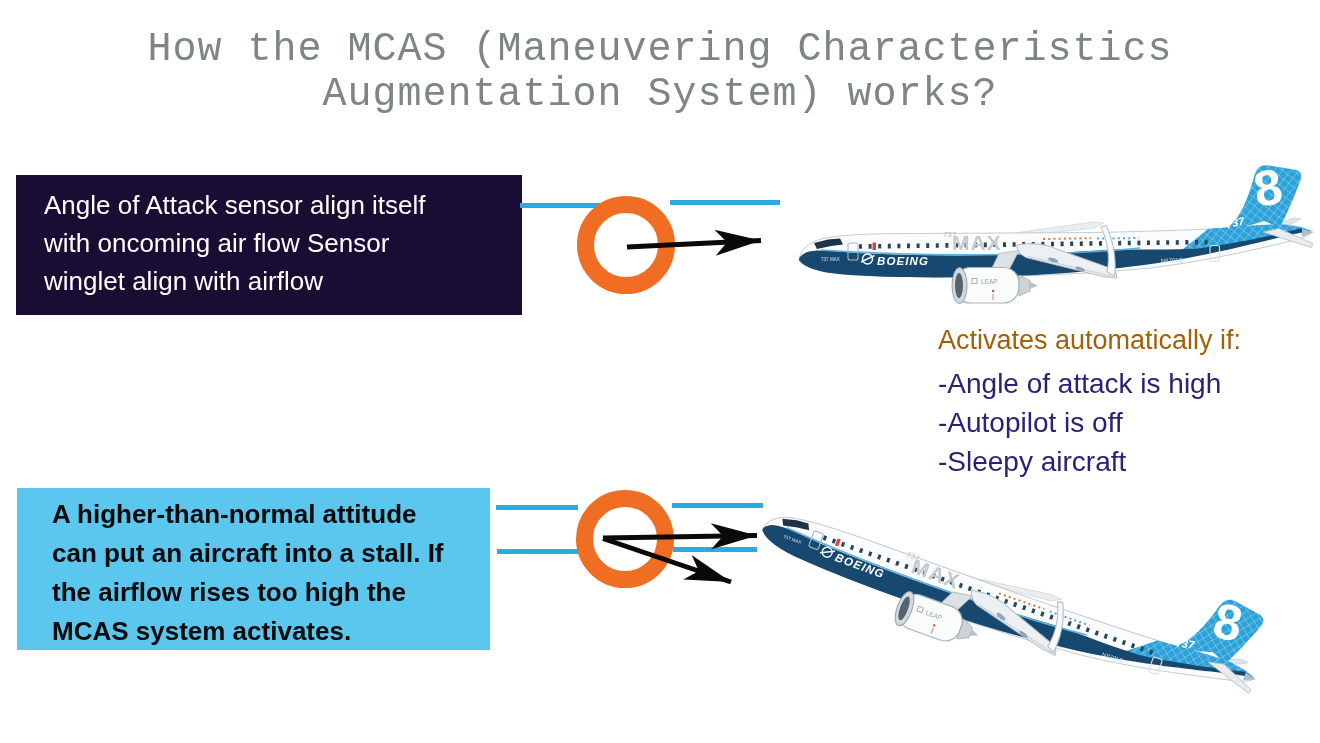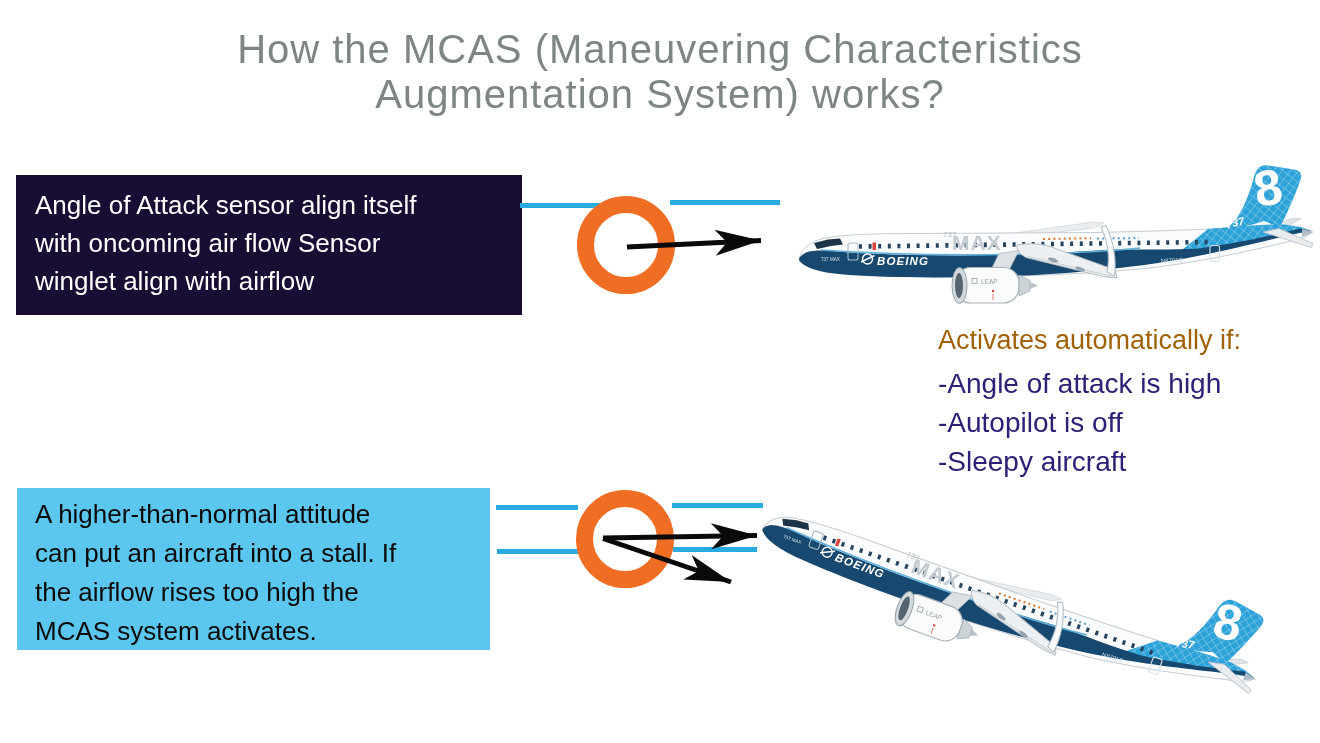--- a/index.html
+++ b/index.html
@@ -1,27 +1,27 @@
 <!DOCTYPE html>
 <html><head>
 <meta charset="utf-8">
 <style>
   html,body{margin:0;padding:0;background:#fff;}
   .canvas{position:relative;width:1320px;height:743px;background:#ffffff;overflow:hidden;
           font-family:"Liberation Sans",sans-serif;}
   
   .title{position:absolute;left:0;top:27px;width:100%;margin:0;text-align:center;
          font-weight:400;font-size:40px;line-height:45px;letter-spacing:1px;
-         color:#7D8682;white-space:pre-line;}
+         color:#7D8682;white-space:pre-line;font-family:Liberation Mono, monospace;}
   
   .panel{position:absolute;box-sizing:border-box;white-space:pre-line;}
   .panel.dark{left:16px;top:175px;width:506px;height:140px;background:#190D33;
-              color:#ffffff;font-size:26px;line-height:38px;padding:11px 19px;}
+              color:#ffffff;font-size:26px;line-height:38px;padding:11px 28px;}
   .panel.light{left:17px;top:488px;width:473px;height:162px;background:#5BC6EE;
-               color:#0a0a0a;font-size:26px;line-height:39px;padding:7px 18px;}
+               color:#0a0a0a;font-size:26px;line-height:39px;padding:7px 35px;font-weight:bold;}
   
   .flow{position:absolute;height:5px;background:#29ABE2;}
   .f1a{left:520px;top:203px;width:80px;}
   .f1b{left:670px;top:200px;width:110px;}
   .f2a{left:496px;top:505px;width:82px;}
   .f2b{left:672px;top:503px;width:91px;}
   .f2c{left:497px;top:549px;width:91px;}
   .f2d{left:673px;top:547px;width:84px;}
   
   .ring{position:absolute;width:64px;height:64px;border:17px solid #F06E23;border-radius:50%;}

